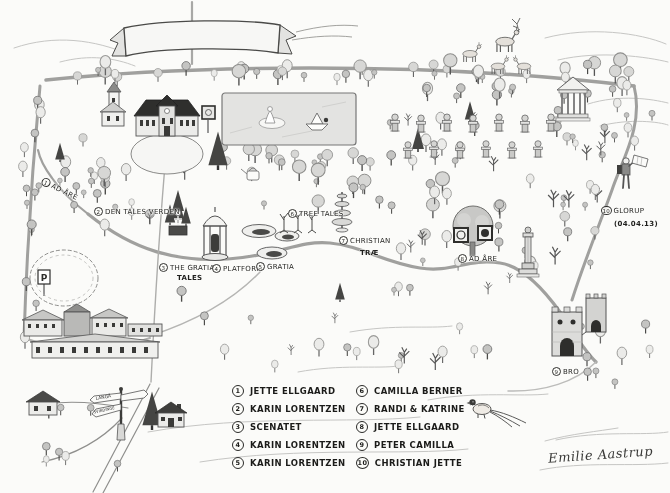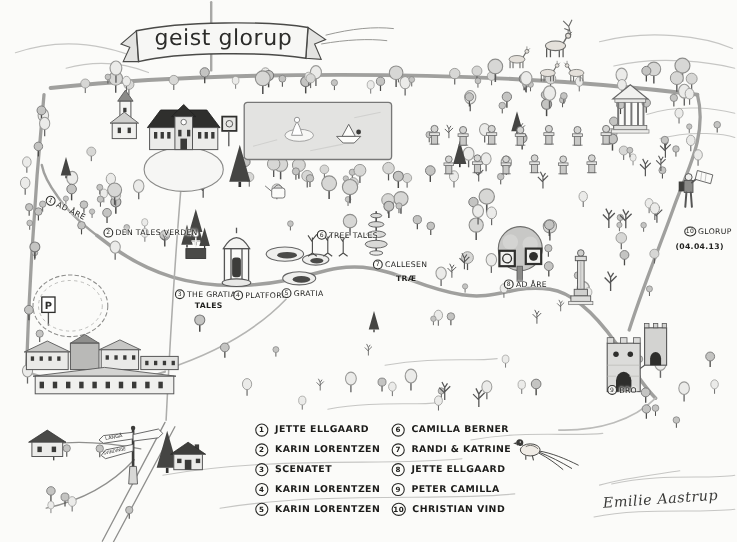--- a/index.html
+++ b/index.html
@@ -616,21 +616,20 @@
   </g>
 
   <g transform="translate(120,16)">
     <path d="M176,16 C200,10 220,8 238,10 M172,24 C195,20 215,19 232,21" stroke="#8a8a86" stroke-width=".8" fill="none"></path>
     <polygon points="160,9 176,20 166,24 172,38 158,37" fill="#e3e3e1" stroke="#4a4a48" stroke-width="1"></polygon>
     <polygon points="4,12 -10,24 -2,27 -8,40 6,40" fill="#e3e3e1" stroke="#4a4a48" stroke-width="1"></polygon>
     <path d="M4,12 C45,3 125,3 160,9 L158,37 C122,31 42,31 6,40 Z" fill="#f7f7f5" stroke="#4a4a48" stroke-width="1.3"></path>
   </g>
 </svg>
 
-  <div class="banner-text">geist glorup</div>
 
   <div class="mlbl" style="left:42px;top:176px;transform:rotate(26deg);transform-origin:left center">
     <span class="n">1</span>
     <span>AD ÅRE</span>
   </div>
   <div class="mlbl" style="left:94px;top:207px">
     <span class="n">2</span>
     <span>DEN TALES VERDEN</span>
   </div>
   <div class="mlbl" style="left:159px;top:263px">
@@ -645,32 +644,32 @@
   <div class="mlbl" style="left:256px;top:262px">
     <span class="n">5</span>
     <span>GRATIA</span>
   </div>
   <div class="mlbl" style="left:288px;top:209px">
     <span class="n">6</span>
     <span>TREE TALES</span>
   </div>
   <div class="mlbl" style="left:339px;top:236px">
     <span class="n">7</span>
-    <span>CALLESEN</span>
+    <span>CHRISTIAN</span>
   </div>
   <div class="sub" style="left:360px;top:249px">TRÆ</div>
   <div class="mlbl" style="left:458px;top:254px">
     <span class="n">8</span>
     <span>AD ÅRE</span>
   </div>
-  <div class="mlbl" style="left:552px;top:350px">
+  <div class="mlbl" style="left:552px;top:367px">
     <span class="n">9</span>
     <span>BRO</span>
   </div>
-  <div class="mlbl" style="left:622px;top:206px">
+  <div class="mlbl" style="left:601px;top:206px">
     <span class="n">10</span>
     <span>GLORUP</span>
   </div>
   <div class="sub" style="left:614px;top:220px">(04.04.13)</div>
 
   <div class="leg" style="left:232px;top:385px">
     <div class="lrow">
         <span class="n">1</span>
         <span>JETTE ELLGAARD</span>
       </div>
@@ -704,18 +703,18 @@
     <div class="lrow">
         <span class="n">8</span>
         <span>JETTE ELLGAARD</span>
       </div>
     <div class="lrow">
         <span class="n">9</span>
         <span>PETER CAMILLA</span>
       </div>
     <div class="lrow">
         <span class="n">10</span>
-        <span>CHRISTIAN VIND</span>
+        <span>CHRISTIAN JETTE</span>
       </div>
   </div>
 
   <div class="signature">Emilie Aastrup</div>
 </div>
 
 </body></html>

